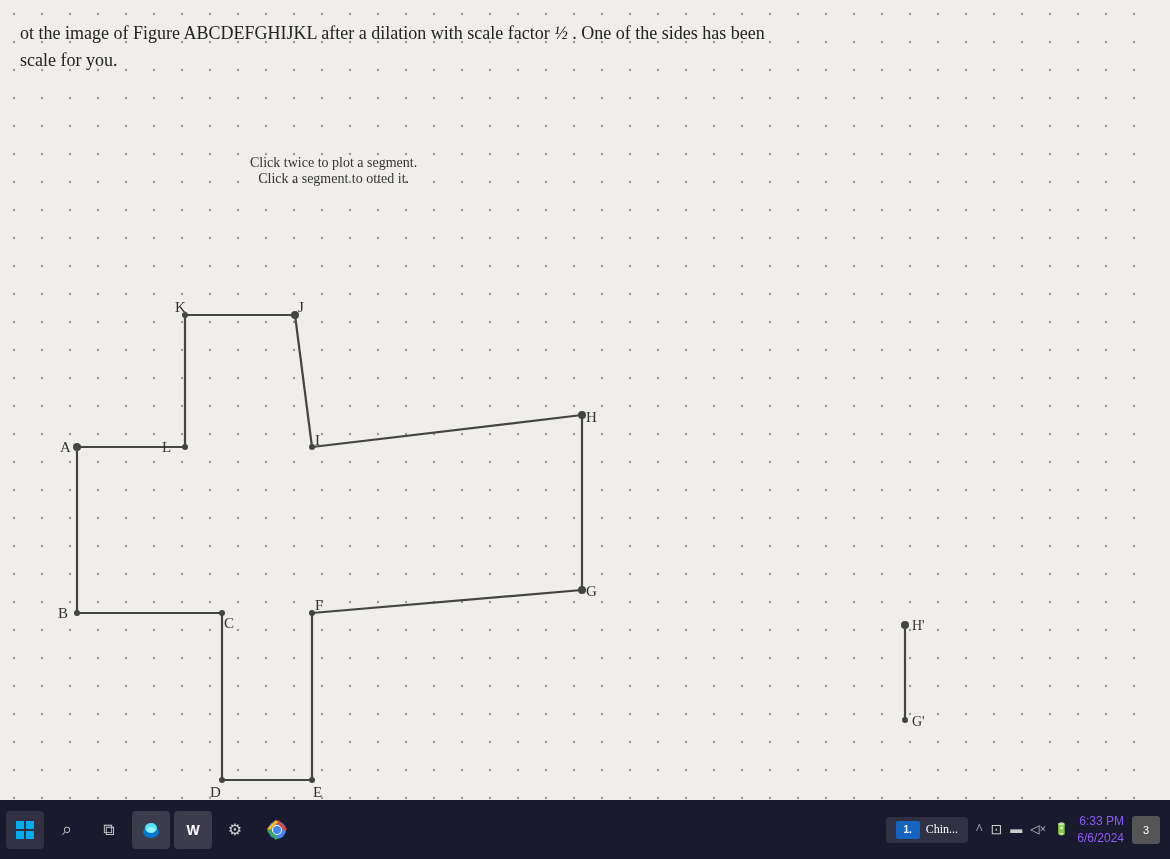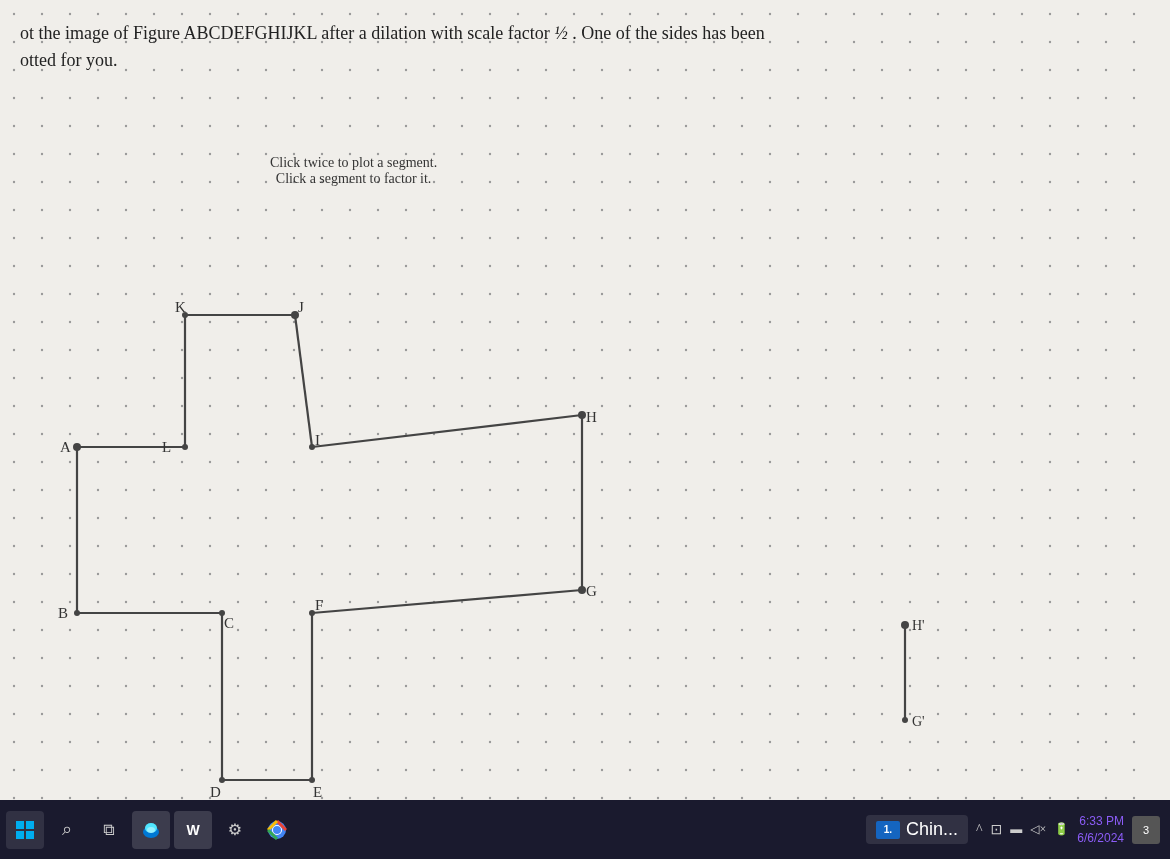--- a/index.html
+++ b/index.html
@@ -45,21 +45,20 @@
 
     
     #instructions {
       position: absolute;
       top: 155px;
       left: 250px;
       text-align: center;
       font-size: 14px;
       color: #333;
       z-index: 10;
-      margin-left: 20px;
     }
 
     
     #figure-canvas {
       position: absolute;
       top: 0;
       left: 0;
       width: 1170px;
       height: 800px;
       z-index: 5;
@@ -191,26 +190,26 @@
 
   <div id="header-text">
     <div>
       <span>ot the image of Figure ABCDEFGHIJKL after a dilation with scale factor</span>
       <span> </span>
       <span style="font-style:italic;">
         ½
       </span>
       <span>. One of the sides has been</span>
     </div>
-    <div>otted for you.</div>
+    <div>scale for you.</div>
   </div>
 
   <div id="instructions">
     <div>Click twice to plot a segment.</div>
-    <div>Click a segment to factor it.</div>
+    <div>Click a segment to otted it.</div>
   </div>
 
   <svg id="figure-canvas">
 
     <line x1="77" y1="447" x2="77" y2="613" stroke="#444" stroke-width="2.2"></line>
 
     <line x1="77" y1="613" x2="222" y2="613" stroke="#444" stroke-width="2.2"></line>
 
     <line x1="222" y1="613" x2="222" y2="780" stroke="#444" stroke-width="2.2"></line>
 
@@ -327,21 +326,21 @@
 
   <div id="taskbar-center">
   </div>
 
   <div id="taskbar-right">
 
     <div id="chin-app">
       <div id="chin-app-icon">
         <span style="color:white; font-size:10px; font-weight:bold; font-family:Arial;">1.</span>
       </div>
-      <span id="chin-app-label" style="color:white; font-size:18px; font-family:Liberation Sans, sans-serif;">Chin...</span>
+      <span id="chin-app-label" style="color:white; font-size:12px; font-family:Liberation Serif, serif;">Chin...</span>
     </div>
 
     <div id="system-tray">
       <span class="tray-icon">^</span>
       <span class="tray-icon" style="font-size:14px;">⊡</span>
       <span class="tray-icon" style="font-size:12px;">▬</span>
       <span class="tray-icon" style="font-size:12px;">◁×</span>
       <span class="tray-icon" style="font-size:12px;">🔋</span>
     </div>
 

